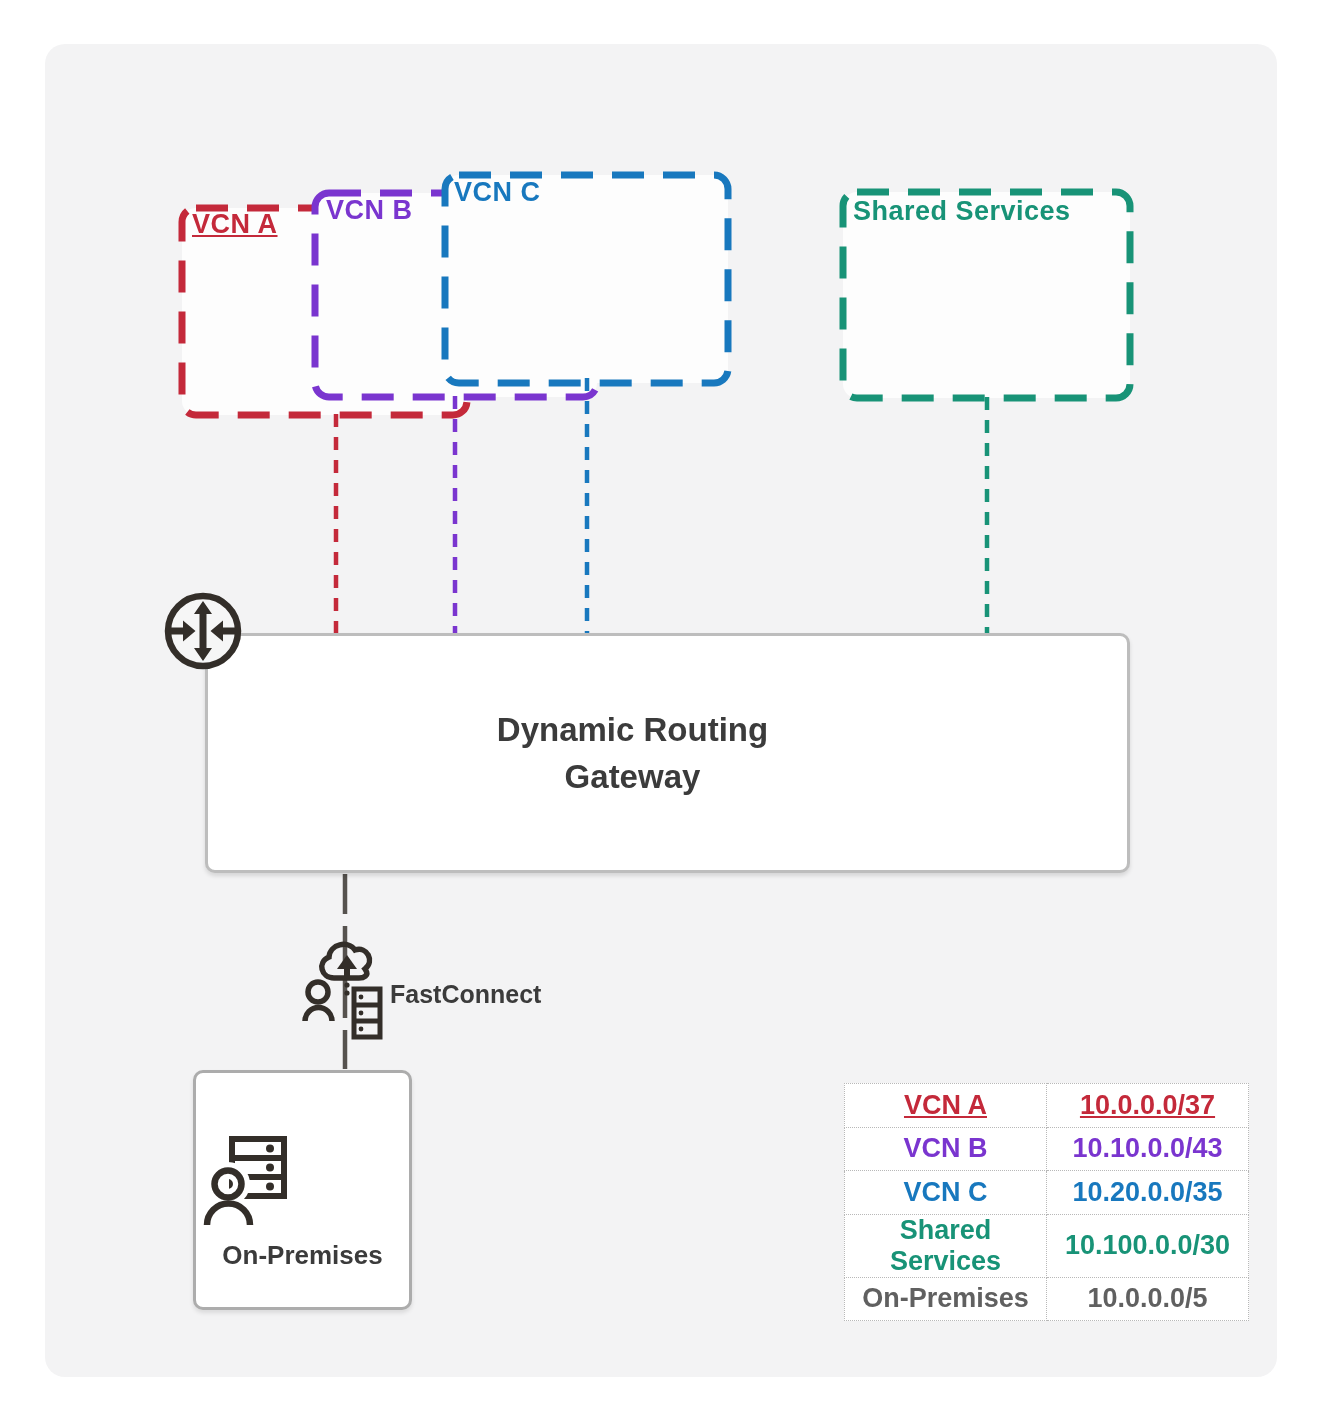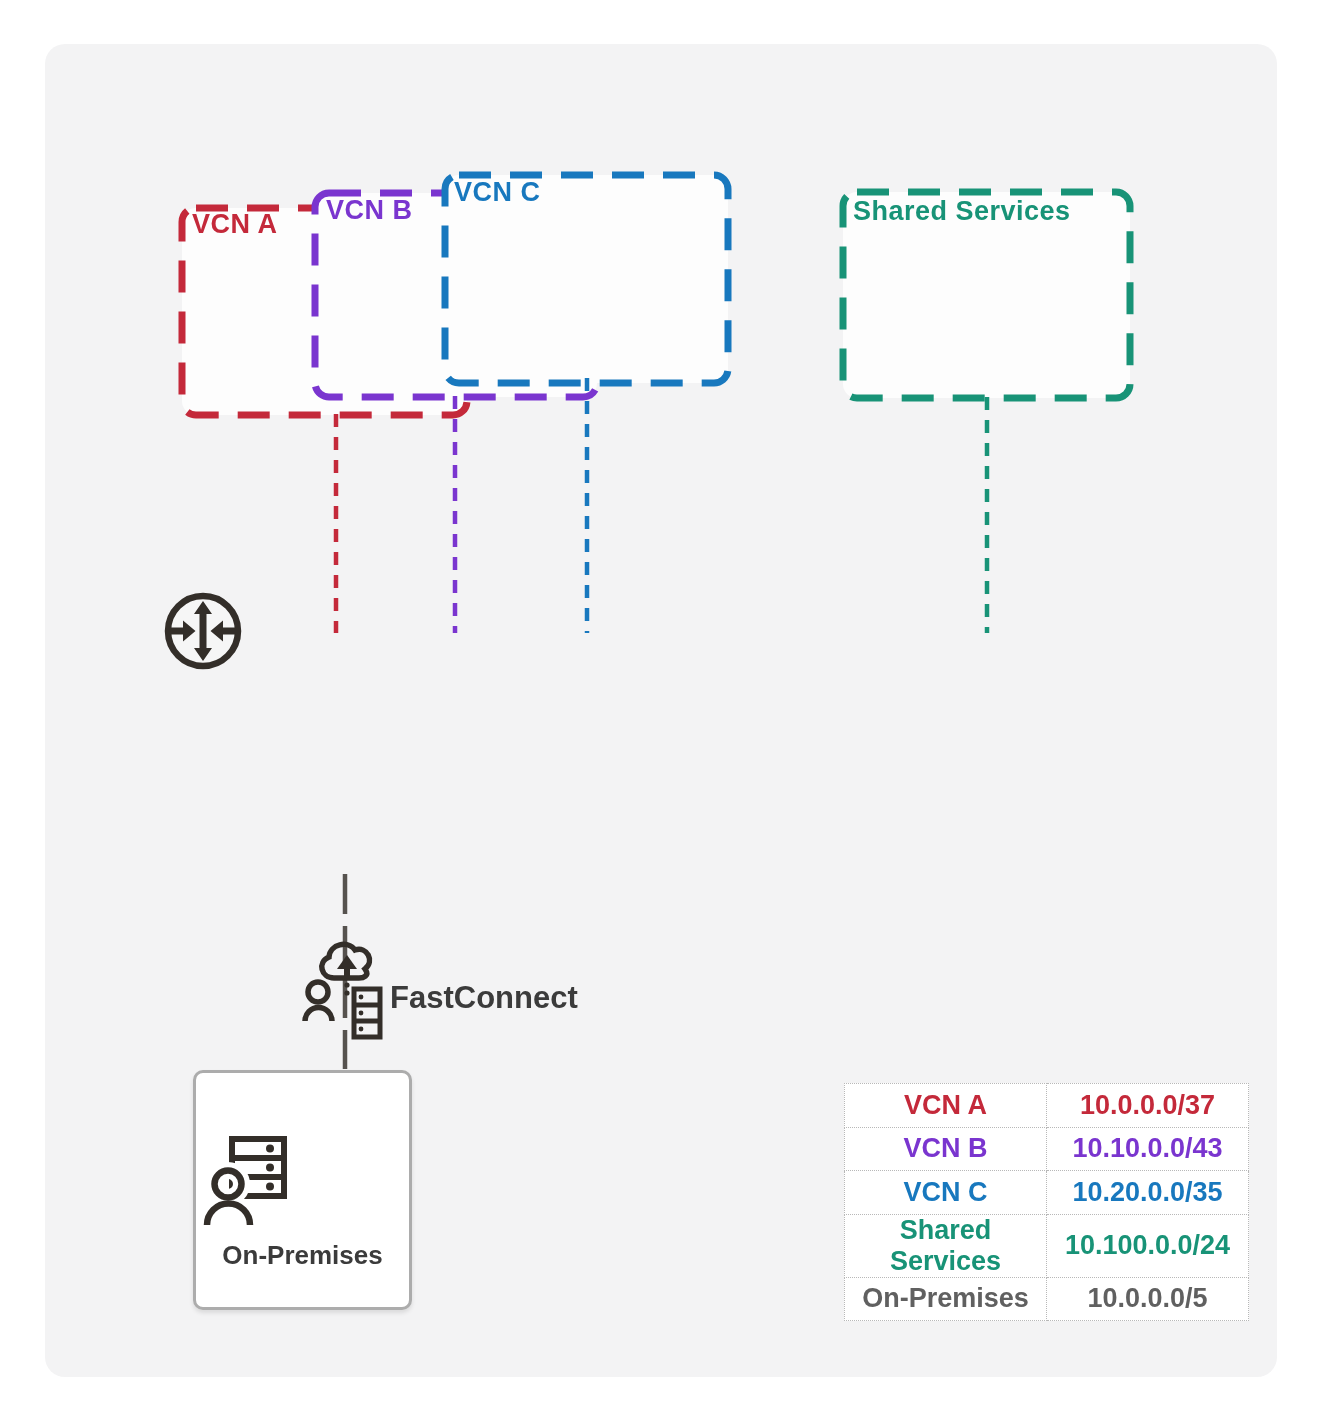--- a/index.html
+++ b/index.html
@@ -12,37 +12,37 @@
   
   .vcn-rect{fill:#FDFDFD;stroke-width:7;stroke-dasharray:32 19;}
   .conn{fill:none;stroke-width:4.5;stroke-dasharray:13 10;}
   .drg-down{fill:none;stroke:var(--linegray);stroke-width:4.5;stroke-dasharray:40 12;}
   .stroke-red{stroke:var(--red);}
   .stroke-purple{stroke:var(--purple);}
   .stroke-blue{stroke:var(--blue);}
   .stroke-teal{stroke:var(--teal);}
 
   .vcn-label{position:absolute;font-weight:bold;font-size:27px;letter-spacing:0.5px;}
-  .c-red{color:var(--red);}
+  .c-red{color:var(--red);text-decoration:underline;}
   .c-purple{color:var(--purple);}
   .c-blue{color:var(--blue);}
   .c-teal{color:var(--teal);}
   .c-gray{color:var(--gray);}
 
   .drg-box{position:absolute;left:205px;top:633px;width:925px;height:240px;
            background:#ffffff;border:3px solid #BDBDBD;border-radius:10px;
            box-sizing:border-box;box-shadow:0 3px 4px rgba(0,0,0,0.12);
            display:flex;flex-direction:column;align-items:center;justify-content:center;
            padding-right:70px;}
   .drg-text{font-size:33px;font-weight:bold;color:var(--dark);line-height:47px;text-align:center;}
 
   .router-icon{position:absolute;left:160px;top:588px;width:86px;height:86px;}
 
   .fc-icon{position:absolute;left:302px;top:933px;width:88px;height:112px;}
-  .fc-label{position:absolute;left:390px;top:980px;font-size:31px;font-weight:bold;color:var(--dark);}
+  .fc-label{position:absolute;left:390px;top:980px;font-size:25px;font-weight:bold;color:var(--dark);}
 
   .onprem-box{position:absolute;left:193px;top:1070px;width:219px;height:240px;
               background:#ffffff;border:3px solid #ACACAC;border-radius:10px;
               box-sizing:border-box;box-shadow:0 3px 4px rgba(0,0,0,0.10);}
   .onprem-icon{position:absolute;left:3px;top:58px;width:120px;height:100px;}
   .onprem-label{position:absolute;left:0;top:167px;width:100%;text-align:center;
                 font-size:26px;font-weight:bold;color:var(--dark);}
 
   table.legend{position:absolute;left:844px;top:1083px;border-collapse:collapse;background:#ffffff;}
   table.legend td{border:1px dotted #B8B8B8;width:201px;height:42.5px;text-align:center;
@@ -71,20 +71,26 @@
     <path class="conn stroke-teal" d="M987 397 V633"></path>
 
     <path class="drg-down" d="M345 874 V1069"></path>
   </svg>
 
   <div class="vcn-label c-red" style="left:192px;top:209px;">VCN A</div>
   <div class="vcn-label c-purple" style="left:326px;top:195px;">VCN B</div>
   <div class="vcn-label c-blue" style="left:454px;top:177px;">VCN C</div>
   <div class="vcn-label c-teal" style="left:853px;top:196px;">Shared Services</div>
 
+  <div class="drg-box">
+    <div class="drg-text">
+      <span>Dynamic Routing</span><br>
+      <span>Gateway</span>
+    </div>
+  </div>
 
   <span class="router-icon">
     <svg width="86" height="86" viewBox="0 0 86 86">
       <circle cx="43" cy="43" r="35" fill="#F6F6F6" stroke="var(--icon)" stroke-width="6.5"></circle>
       <path class="icon-fill" d="M43 13 L52 26 H46.5 V60 H52 L43 73 L34 60 H39.5 V26 H34 Z"></path>
       <path class="icon-fill" d="M9 39.5 H23 V32.5 L35.5 43 L23 53.5 V46.5 H9 Z"></path>
       <path class="icon-fill" d="M77 39.5 H63 V32.5 L50.5 43 L63 53.5 V46.5 H77 Z"></path>
     </svg>
   </span>
 
@@ -140,21 +146,21 @@
     <tr>
       <td class="c-purple">VCN B</td>
       <td class="c-purple">10.10.0.0/43</td>
     </tr>
     <tr>
       <td class="c-blue">VCN C</td>
       <td class="c-blue">10.20.0.0/35</td>
     </tr>
     <tr>
       <td class="c-teal">Shared Services</td>
-      <td class="c-teal">10.100.0.0/24</td>
+      <td class="c-teal">10.100.0.0/30</td>
     </tr>
     <tr>
       <td class="c-gray">On-Premises</td>
       <td class="c-gray">10.0.0.0/5</td>
     </tr>
   </tbody>
     </table>
 </div>
 
 </body></html>

